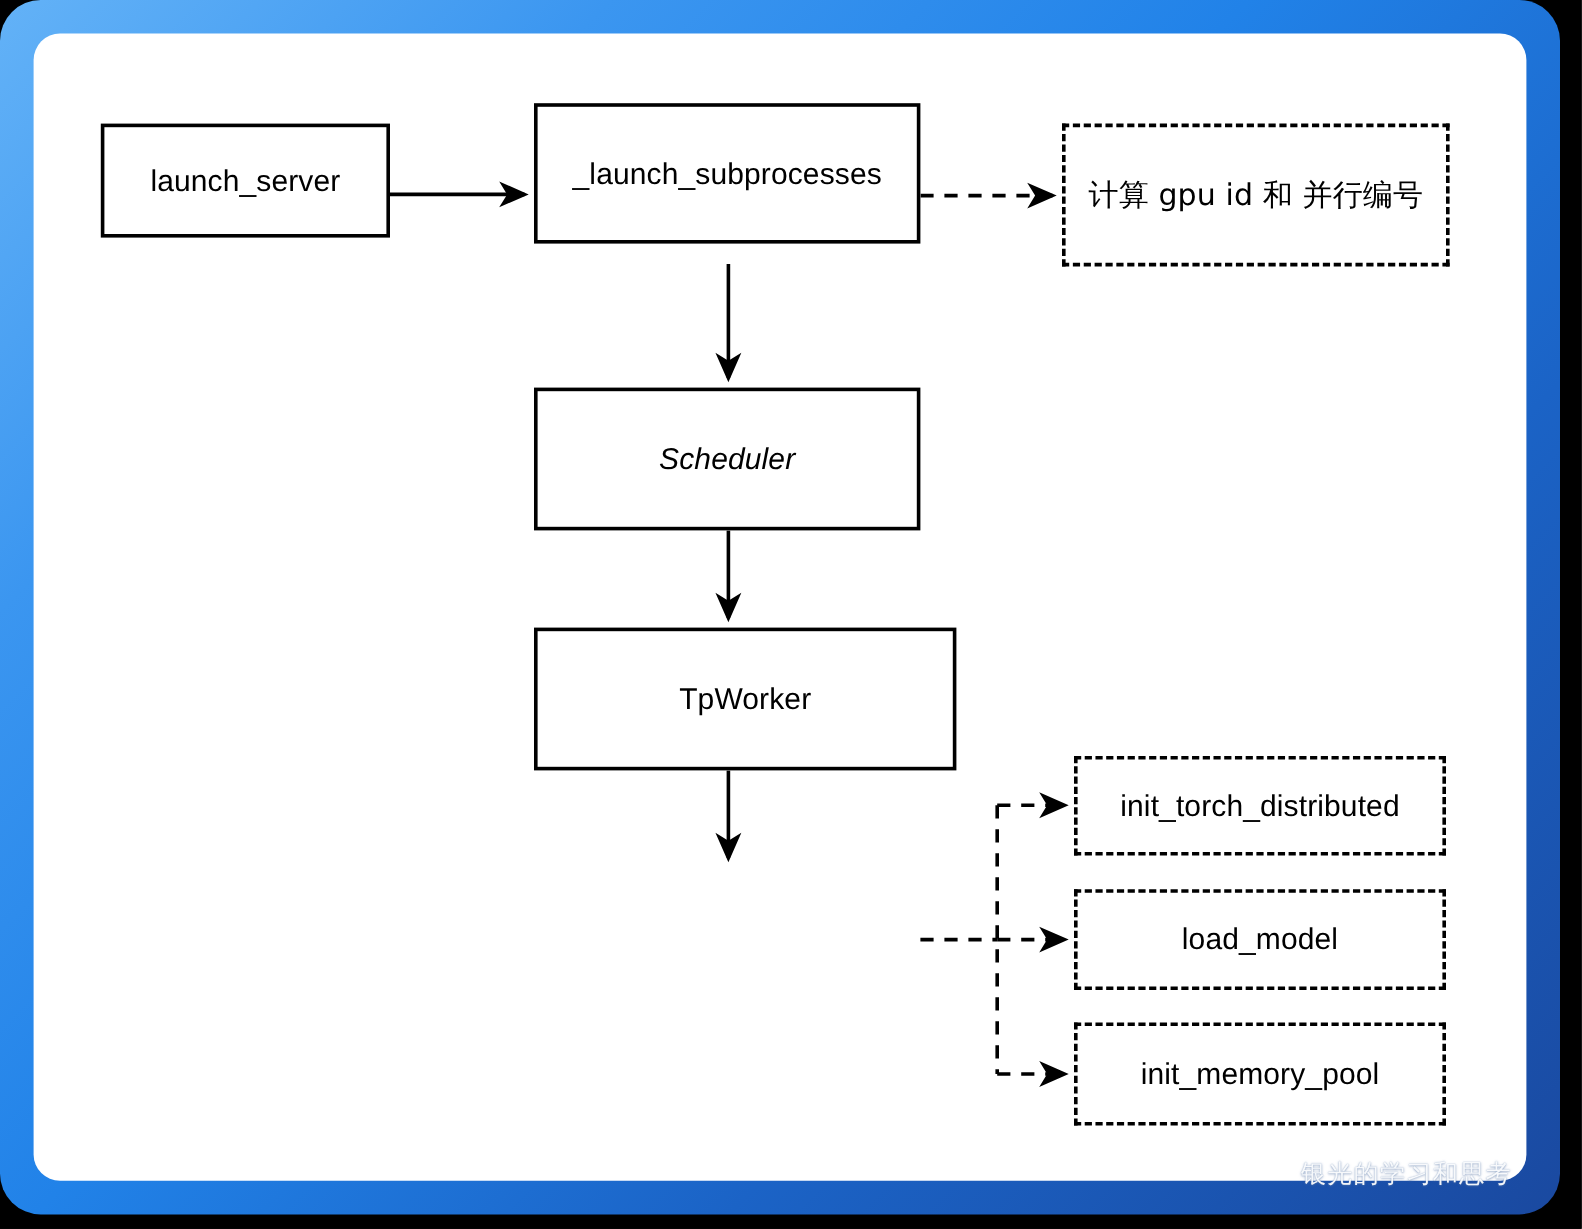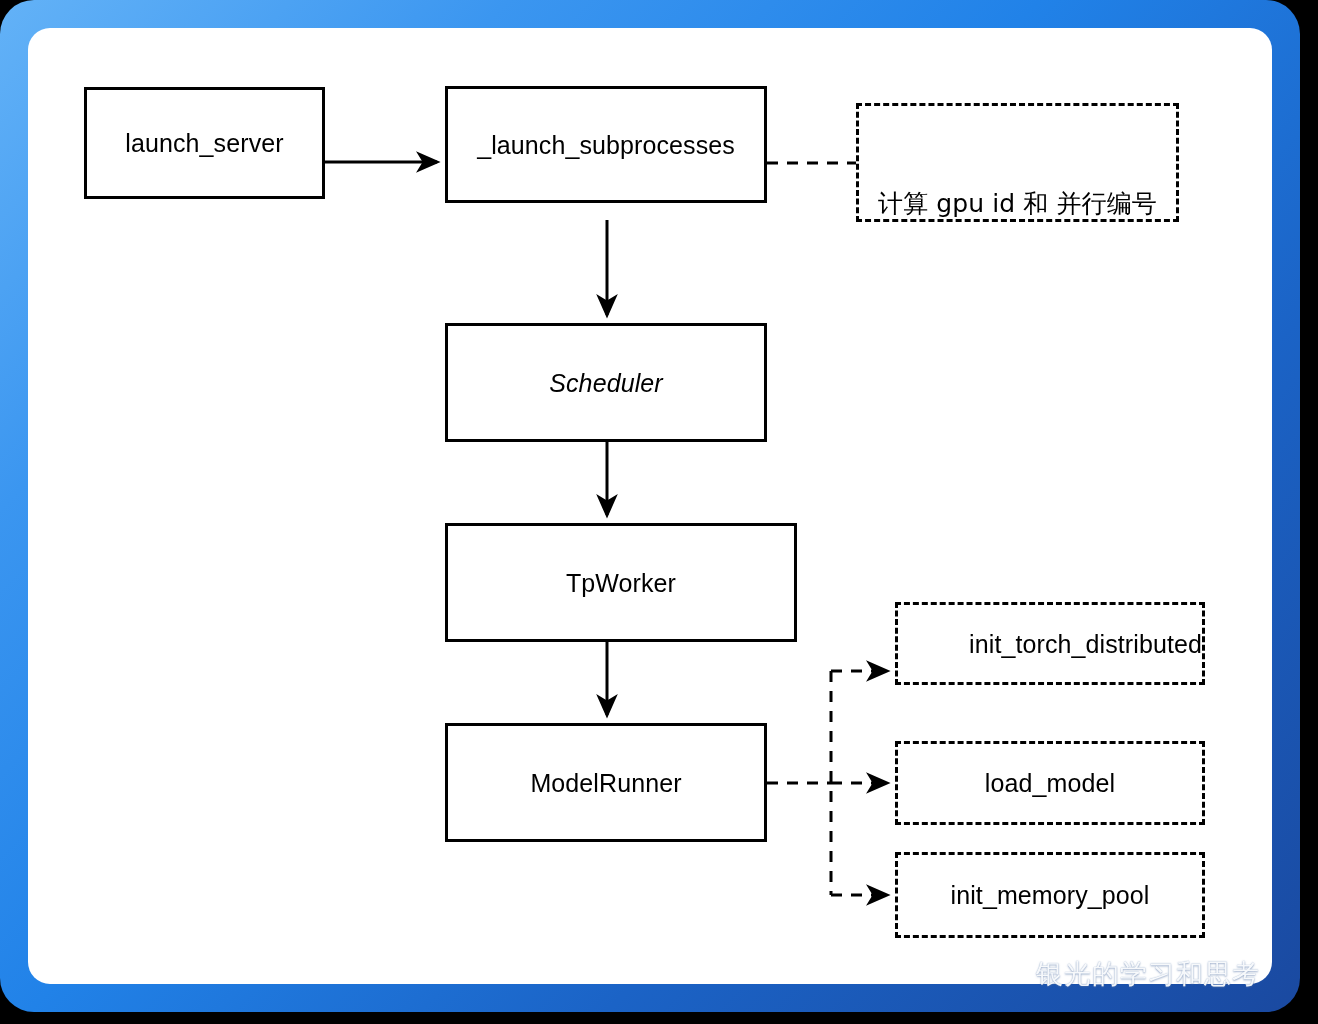--- a/index.html
+++ b/index.html
@@ -69,21 +69,21 @@
   .node.cjk .node-label {
     font-family: "DejaVu Sans", "Liberation Sans", sans-serif;
     font-size: 25px;
   }
   
   #watermark {
     position: absolute;
     right: 58px;
     bottom: 32px;
     font-family: "DejaVu Sans", "Liberation Sans", sans-serif;
-    font-size: 27px;
+    font-size: 21px;
     letter-spacing: 1px;
     color: rgba(255,255,255,0.92);
     text-shadow: 0 0 1px rgba(120,150,190,0.75),
                  0 1px 2px rgba(80,110,160,0.55);
     white-space: nowrap;
     user-select: none;
     margin-top: 36px;
   }
 </style>
 </head>
@@ -115,45 +115,42 @@
 
     <path d="M831,671 L831,895" fill="none" stroke="#000000" stroke-width="3" stroke-dasharray="11,9"></path>
 
     <path d="M831,671 L887,671" fill="none" stroke="#000000" stroke-width="3" stroke-dasharray="11,9" marker-end="url(#arrowhead)"></path>
 
     <path d="M831,783 L887,783" fill="none" stroke="#000000" stroke-width="3" stroke-dasharray="11,9" marker-end="url(#arrowhead)"></path>
 
     <path d="M831,895 L887,895" fill="none" stroke="#000000" stroke-width="3" stroke-dasharray="11,9" marker-end="url(#arrowhead)"></path>
   </svg>
 
-  <div class="node solid" style="left:84px; top:87px; width:241px; height:112px;">
+  <div class="node solid" style="left:84px; top:103px; width:241px; height:95px;">
     <span class="node-label">launch_server</span>
   </div>
 
   <div class="node solid" style="left:445px; top:86px; width:322px; height:117px;">
     <span class="node-label">_launch_subprocesses</span>
   </div>
 
-  <div class="node dashed cjk" style="left:856px; top:103px; width:323px; height:119px;align-items:flex-end;">
+  <div class="node dashed cjk" style="left:885px; top:103px; width:323px; height:119px;">
     <span class="node-label">计算 gpu id 和 并行编号</span>
   </div>
 
   <div class="node solid" style="left:445px; top:323px; width:322px; height:119px;font-style:italic;">
     <span class="node-label">Scheduler</span>
   </div>
 
   <div class="node solid" style="left:445px; top:523px; width:352px; height:119px;">
     <span class="node-label">TpWorker</span>
   </div>
 
-  <div class="node solid" style="left:445px; top:723px; width:322px; height:119px;">
-    <span class="node-label">ModelRunner</span>
-  </div>
 
-  <div class="node dashed" style="left:895px; top:602px; width:310px; height:83px;justify-content:flex-end;">
+  <div class="node dashed" style="left:895px; top:630px; width:310px; height:83px;">
     <span class="node-label">init_torch_distributed</span>
   </div>
 
   <div class="node dashed" style="left:895px; top:741px; width:310px; height:84px;">
     <span class="node-label">load_model</span>
   </div>
 
   <div class="node dashed" style="left:895px; top:852px; width:310px; height:86px;">
     <span class="node-label">init_memory_pool</span>
   </div>

